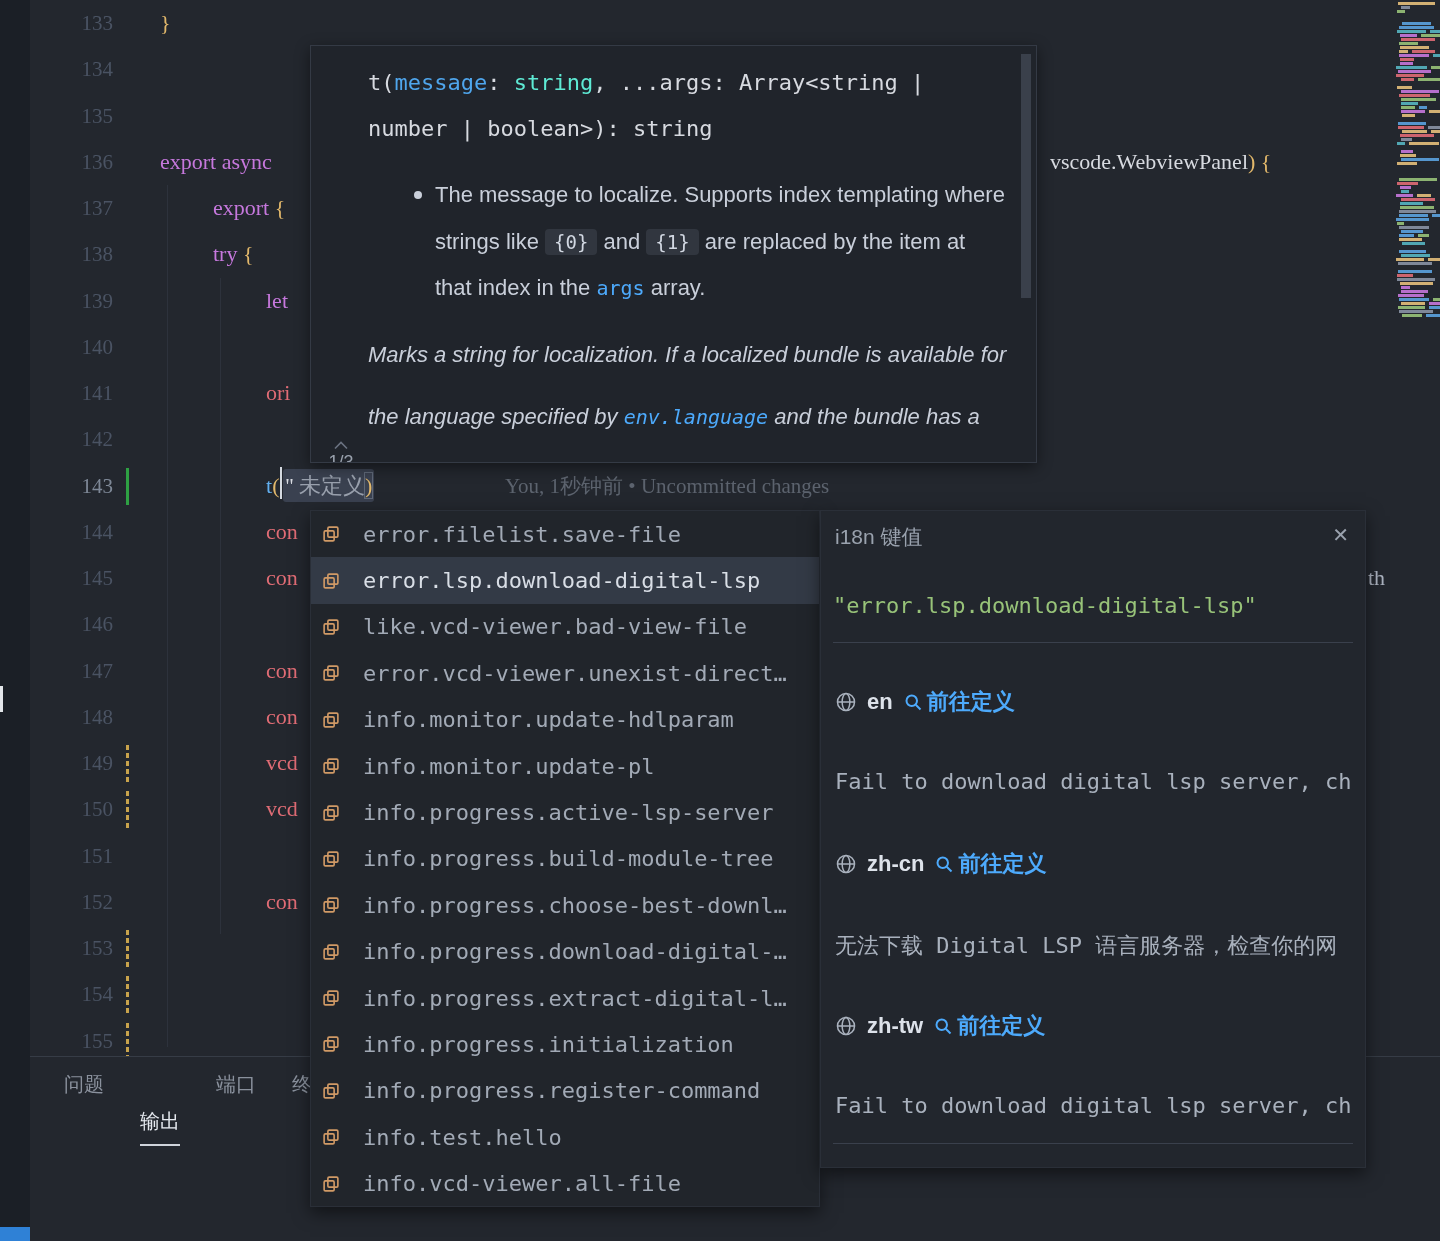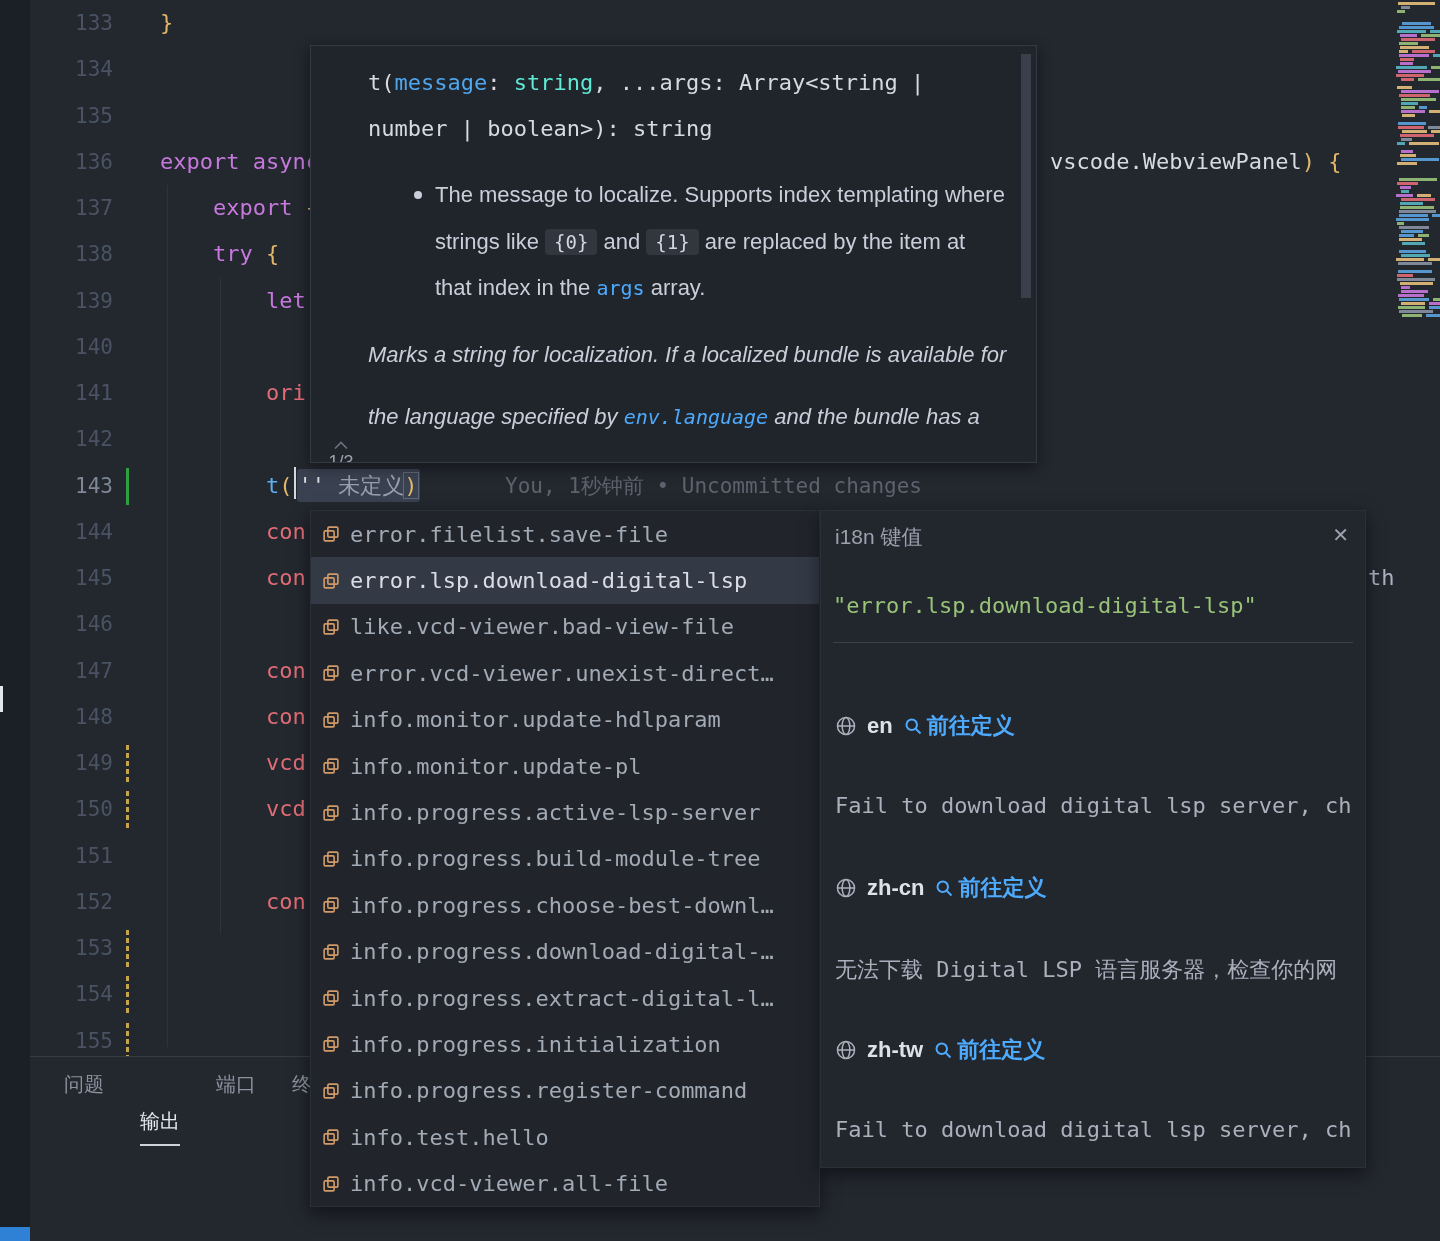--- a/index.html
+++ b/index.html
@@ -6,21 +6,21 @@
   html,body { width:1440px; height:1241px; overflow:hidden; }
   body { position:relative; background:#23272e; font-family:"DejaVu Sans Mono",monospace; }
   .mono { font-family:"DejaVu Sans Mono",monospace; }
 
   
   .activity-bar { position:absolute; left:0; top:0; width:30px; height:1241px; background:#1b1f26; z-index:50; }
   .ab-indicator { position:absolute; left:0; top:686px; width:3px; height:26px; background:#e3e6ea; }
   .ab-badge { position:absolute; left:0; bottom:0; width:30px; height:14px; background:#2f81d6; }
 
   
-  .editor { position:absolute; left:0; top:0; right:0; height:1065px; }
+  .editor { position:absolute; left:0; top:0; right:0; height:1065px;font-family:Liberation Serif, serif; }
   .iguide { position:absolute; width:1px; background:#2d323c; }
   .g1 { left:167px; top:185px; height:862px; }
   .g2 { left:220px; top:278px; height:656px; }
   .code-line { position:absolute; left:0; right:0; height:47px; font-size:22px; line-height:46px; white-space:pre; }
   .ln { position:absolute; left:0; width:113px; text-align:right; color:#4a5363; font-size:21px; }
   .ln.active { color:#7e8897; }
   .gbar { position:absolute; left:126px; top:5px; width:3px; height:37px; }
   .gbar.added { background:#2ea043; }
   .gbar.modified { background:repeating-linear-gradient(to bottom,#c8a34c 0 5px,transparent 5px 8px); }
   .codetxt { position:absolute; top:0; }
@@ -54,37 +54,37 @@
   .codelink { font-family:"DejaVu Sans Mono",monospace; font-size:20px; color:#4daafc; }
   .pager { position:absolute; left:8px; top:388px; width:44px; text-align:center; color:#99a1ad;
     font-family:"Liberation Sans",sans-serif; font-size:18px; }
   .pchev { height:16px; }
   .ptext { padding:2px 0; }
   .hov-scroll { position:absolute; right:5px; top:8px; width:10px; height:244px; background:#3a404b; }
 
   
   .suggest { position:absolute; left:310px; top:510px; width:510px; height:697px; background:#21252b;
     border:1px solid #2a2f38; box-shadow:0 6px 16px rgba(0,0,0,.5); z-index:40; overflow:hidden; }
-  .srow { display:flex; align-items:center; height:46.4px; padding-left:10px; gap:9px;
+  .srow { display:flex; align-items:center; height:46.4px; padding-left:10px; gap:22px;
     font-size:22px; color:#a2aab6; white-space:pre; cursor:default; }
   .srow.selected { background:#333a46; color:#d9dee6; }
   .srow svg { flex-shrink:0; }
 
   
   .docs { position:absolute; left:820px; top:510px; width:546px; height:658px; background:#22262d;
     border:1px solid #2a2f38; box-shadow:0 6px 16px rgba(0,0,0,.5); z-index:40; overflow:hidden; }
   .docs-header { display:flex; justify-content:space-between; align-items:flex-start; padding:12px 16px 0 14px;
     font-family:"Liberation Sans",sans-serif; font-size:21px; color:#9aa2ae; }
   .docs-close { font-size:20px; cursor:default; }
   .docs-key { margin:42px 12px 0; font-size:22px; color:#98c379; white-space:nowrap; overflow:hidden; }
   .docs-div { margin:24px 12px 0; border-top:1px solid #3a404c; }
   .docs-div.end { margin-top:22px; }
   .lang-row { display:flex; align-items:center; gap:10px; margin:52px 14px 0; height:30px;
     font-family:"Liberation Sans",sans-serif; }
-  .lang-row.first { margin-top:68px; }
+  .lang-row.first { margin-top:44px; }
   .lang-name { font-size:22px; font-weight:bold; color:#dde2ea; }
   .goto { display:flex; align-items:center; gap:4px; color:#4daafc; font-weight:bold; font-size:22px; cursor:default; }
   .sect-body { margin:52px 14px 0; height:28px; font-size:22px; color:#a9b1bd; white-space:nowrap; overflow:hidden; }
 </style>
 </head>
 <body>
 
 <div class="editor">
   <div class="iguide g1"></div>
   <div class="iguide g2"></div>

